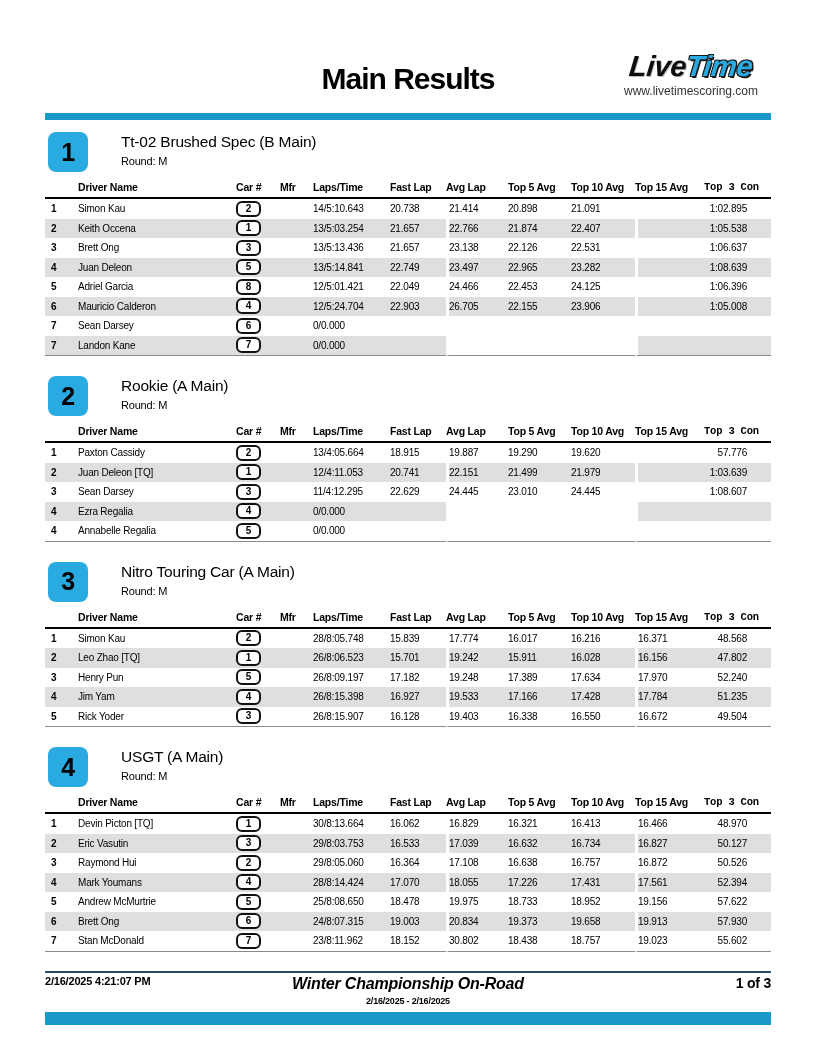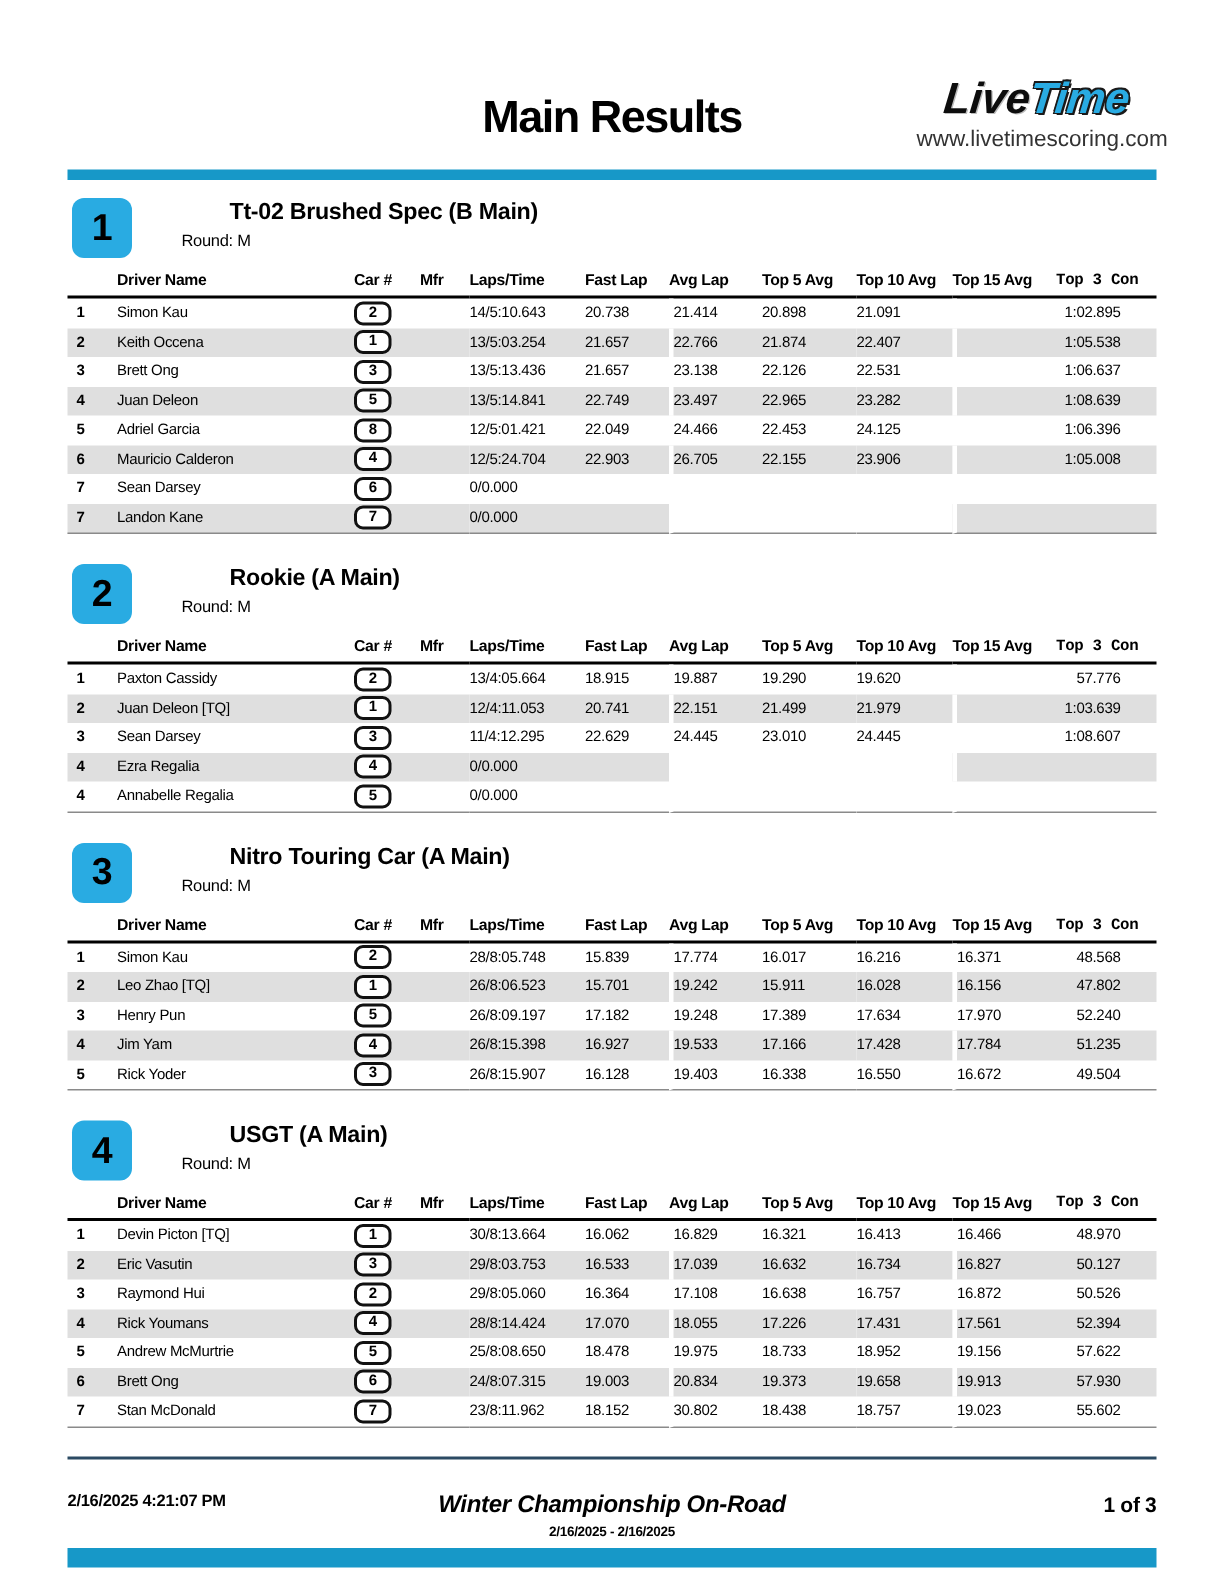--- a/index.html
+++ b/index.html
@@ -7,51 +7,51 @@
        font-family:"Liberation Sans",sans-serif;color:#000;letter-spacing:-0.2px;}
   .page{position:absolute;inset:0;padding:12px 45px;box-sizing:border-box;}
 
   
   header{position:relative;height:96px;}
   h1{margin:0;text-align:center;padding-top:50px;font-size:30px;font-weight:bold;letter-spacing:-1px;}
   .logo{position:absolute;right:0;top:40px;width:160px;text-align:center;}
   .logo-text{font-style:italic;font-weight:bold;font-size:29px;line-height:1;transform:skewX(-6deg);white-space:nowrap;}
   .logo-text .live{color:#0d0d0d;text-shadow:1px 1px 0 #bbb;}
   .logo-text .time{color:#29abe2;text-shadow:-1px -1px 0 #1a1a1a,1px -1px 0 #1a1a1a,-1px 1px 0 #1a1a1a,1.5px 1.5px 0 #1a1a1a;}
-  .logo-url{font-size:15px;color:#333;margin-top:3px;letter-spacing:0;}
+  .logo-url{font-size:12px;color:#333;margin-top:3px;letter-spacing:0;}
   .rule-top{height:7px;margin-top:5px;}
 
   
   section{margin-top:12px;}
   section + section{margin-top:20px;}
   .sec-head{display:flex;align-items:flex-start;margin-left:3px;}
   .sec-num{width:40px;height:40px;border-radius:8px;display:flex;align-items:center;justify-content:center;
            font-size:25px;font-weight:bold;color:#000;flex:none;}
   .sec-titles{margin-left:33px;padding-top:1px;}
-  .sec-title{font-weight:bold;font-size:15.5px;margin-left:32px;}
+  .sec-title{font-weight:normal;font-size:15.5px;}
   .sec-round{font-size:11px;margin-top:4px;}
 
   table{border-collapse:separate;border-spacing:0;table-layout:fixed;width:726px;margin-top:9px;}
   thead th{font-size:10.5px;font-weight:bold;text-align:left;padding:0 0 4px 0;border-bottom:2px solid #000;
            overflow:visible;white-space:nowrap;}
   thead th.h-con{padding-left:6px;font-family:Liberation Mono, monospace;}
   tbody td{font-size:10px;height:19.5px;padding:0;vertical-align:middle;white-space:nowrap;overflow:hidden;}
   tbody tr:nth-child(even) td{background:#dfdfdf;}
   td.c-avg,td.c-top15{border-left:3px solid #fff;}
   tr.nodata td.c-avg,tr.nodata td.c-top5,tr.nodata td.c-top10{background:#fff;}
   tbody tr:last-child td{border-bottom:1px solid #8a8a8a;}
   .c-pos{font-weight:bold;padding-left:6px;}
   .c-con{text-align:right;padding-right:24px;}
   .badge{display:inline-block;min-width:13px;padding:0 4px;border:2.5px solid #111;border-radius:6px;
          background:#fff;font-weight:bold;font-size:10px;line-height:12px;text-align:center;}
 
   
   .pfooter{position:absolute;left:45px;right:45px;top:971px;}
   .footer-line{height:2px;background:#2b4a63;}
-  .footer-row{display:flex;justify-content:space-between;align-items:flex-start;margin-top:22px;font-weight:bold;}
+  .footer-row{display:flex;justify-content:space-between;align-items:flex-start;margin-top:2px;font-weight:bold;}
   .f-left{flex:1;text-align:left;font-size:11px;}
   .f-center{flex:1.3;text-align:center;}
   .f-center .event{font-size:16px;font-style:italic;}
   .f-center .dates{font-size:9px;margin-top:3px;}
   .f-right{flex:1;text-align:right;font-size:14px;}
   .rule-bottom{height:13px;margin-top:6px;}
 </style>
 </head>
 <body>
 
@@ -495,21 +495,21 @@
               <td class="c-laps">29/8:05.060</td>
               <td class="c-fast">16.364</td>
               <td class="c-avg">17.108</td>
               <td class="c-top5">16.638</td>
               <td class="c-top10">16.757</td>
               <td class="c-top15">16.872</td>
               <td class="c-con">50.526</td>
             </tr>
             <tr class="">
               <td class="c-pos">4</td>
-              <td class="c-driver">Rick Youmans</td>
+              <td class="c-driver">Mark Youmans</td>
               <td class="c-car"><span class="badge">4</span></td>
               <td class="c-mfr"></td>
               <td class="c-laps">28/8:14.424</td>
               <td class="c-fast">17.070</td>
               <td class="c-avg">18.055</td>
               <td class="c-top5">17.226</td>
               <td class="c-top10">17.431</td>
               <td class="c-top15">17.561</td>
               <td class="c-con">52.394</td>
             </tr>

